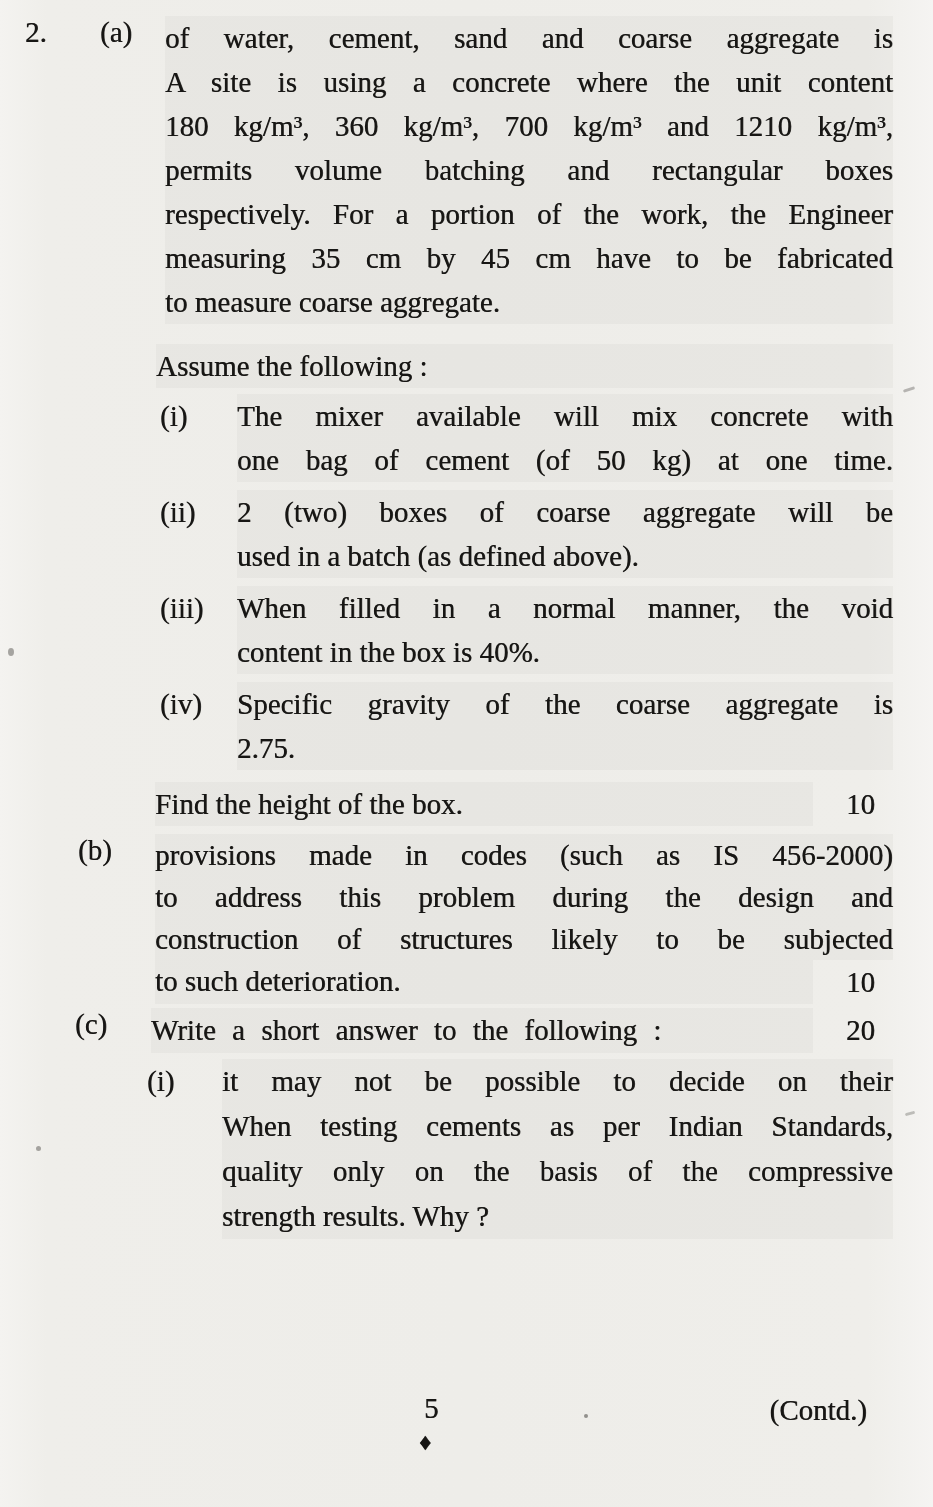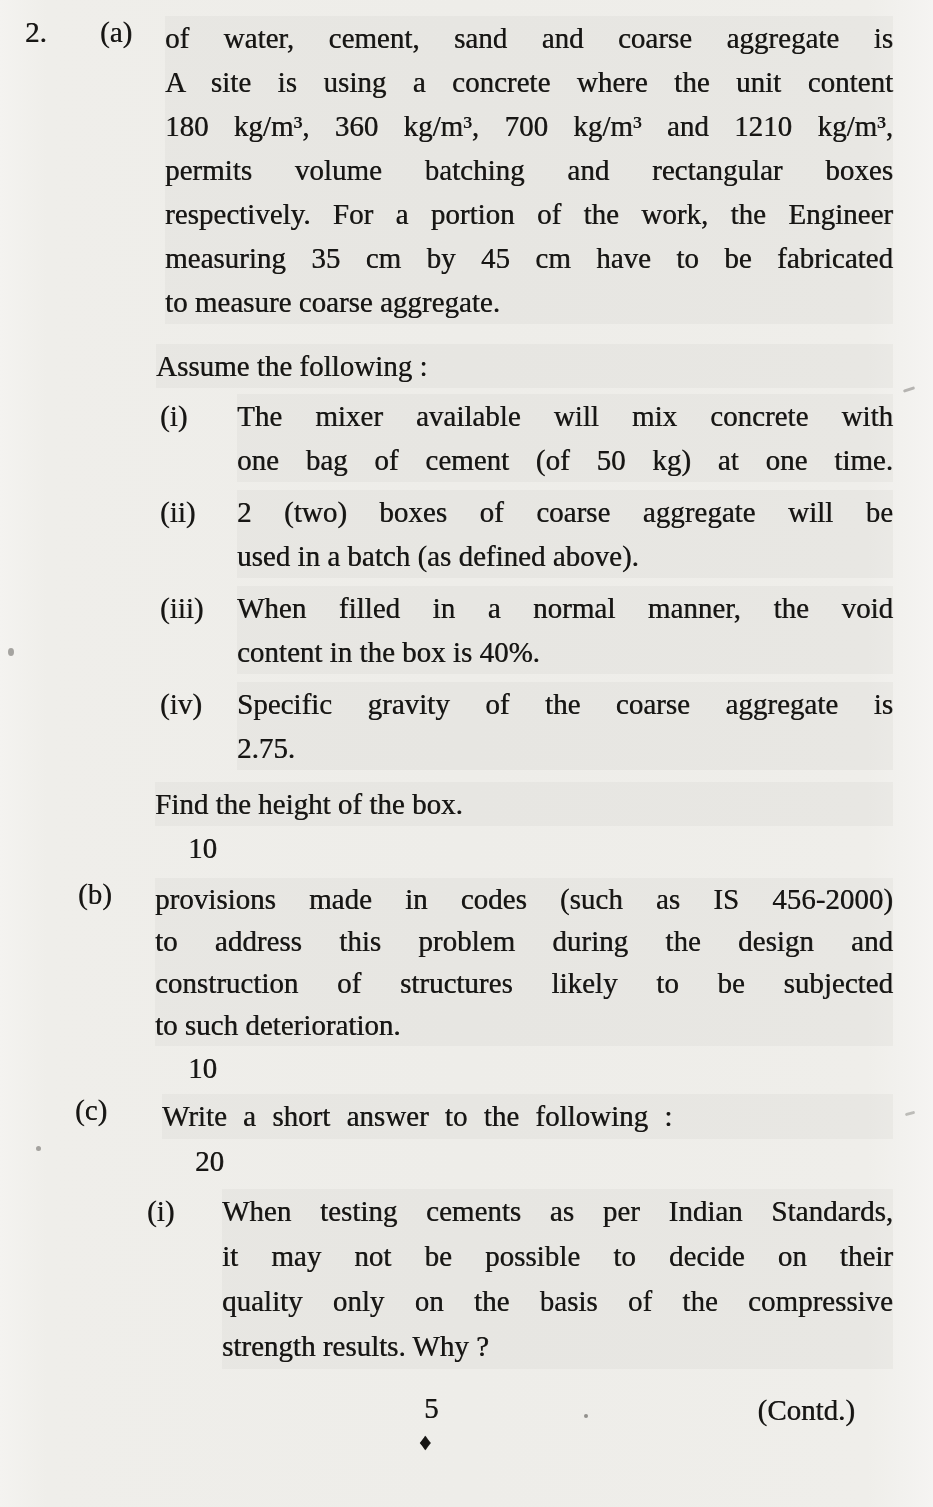--- a/index.html
+++ b/index.html
@@ -27,35 +27,35 @@
   .content { flex:1 1 auto; margin-right:40px; }
   .ln { line-height:44px; background:rgba(176,173,164,0.10); }
   .just { text-align:justify; text-align-last:justify; }
   .c-a .ln { line-height:44px; }
   .c-b .ln { line-height:42px; }
   .assume { margin-left:-9px; margin-top:20px; }
   .item { display:flex; margin-left:-5px; margin-top:6px; }
   .item + .item { margin-top:8px; }
   .ilabel { flex:0 0 auto; width:77px; line-height:44px; }
   .itext { flex:1 1 auto; }
-  .findrow { display:flex; margin-left:-10px; margin-top:12px;flex-direction:column; }
+  .findrow { display:flex; margin-left:-10px; margin-top:12px; }
   .ftext { flex:1 1 auto; }
   .marks { flex:0 0 auto; width:80px; text-align:right; padding-right:18px; line-height:44px; }
   .part-b { margin-top:8px; }
   .part-b .findrow { margin-left:0; margin-top:0; }
   .part-c { margin-top:4px; }
-  .c-c .intro { margin-left:12px; margin-top:0; }
+  .c-c .intro { margin-left:1px; margin-top:0; }
   .intro-text { flex:1 1 auto; word-spacing:9px; line-height:45px; background:rgba(176,173,164,0.10); }
   .c-c .item { margin-left:-3px; margin-top:6px; }
   .c-c .ilabel { width:75px; line-height:45px; }
   .c-c .ln { line-height:45px; }
   .footer { position:absolute; left:0; top:1388px; width:100%; height:80px; }
   .pageno { position:absolute; left:424px; top:0; line-height:40px; }
   .diamond { position:absolute; left:419px; top:42px; font-size:24px; line-height:24px; }
-  .contd { position:absolute; right:78px; top:2px; line-height:40px; }
+  .contd { position:absolute; right:66px; top:2px; line-height:40px; }
   .artifact { position:absolute; background:rgba(70,68,64,0.45); border-radius:50%; }
   .a1 { left:8px;  top:648px;  width:6px;  height:8px; }
   .a2 { left:36px; top:1146px; width:5px;  height:5px; }
   .a3 { left:903px; top:388px; width:12px; height:3px; border-radius:2px; transform:rotate(-18deg); background:rgba(90,88,84,0.40); }
   .a4 { left:905px; top:1112px; width:10px; height:3px; border-radius:2px; transform:rotate(-15deg); background:rgba(90,88,84,0.35); }
   .a5 { left:584px; top:1414px; width:4px; height:4px; background:rgba(70,68,64,0.55); }
 </style>
 </head>
 <body>
 
@@ -132,22 +132,22 @@
     <div class="gut gut-c"></div>
     <div class="plabel pl-c">(c)</div>
     <div class="content c-c">
       <div class="findrow intro">
         <div class="intro-text">Write a short answer to the following :</div>
         <div class="marks">20</div>
       </div>
       <div class="item">
         <div class="ilabel">(i)</div>
         <div class="itext">
+          <div class="ln just">it may not be possible to decide on their</div>
           <div class="ln just">When testing cements as per Indian Standards,</div>
-          <div class="ln just">it may not be possible to decide on their</div>
           <div class="ln just">quality only on the basis of the compressive</div>
           <div class="ln">strength results. Why ?</div>
         </div>
       </div>
     </div>
   </div>
 
   <div class="footer">
     <div class="pageno">5</div>
     <div class="diamond">♦</div>

